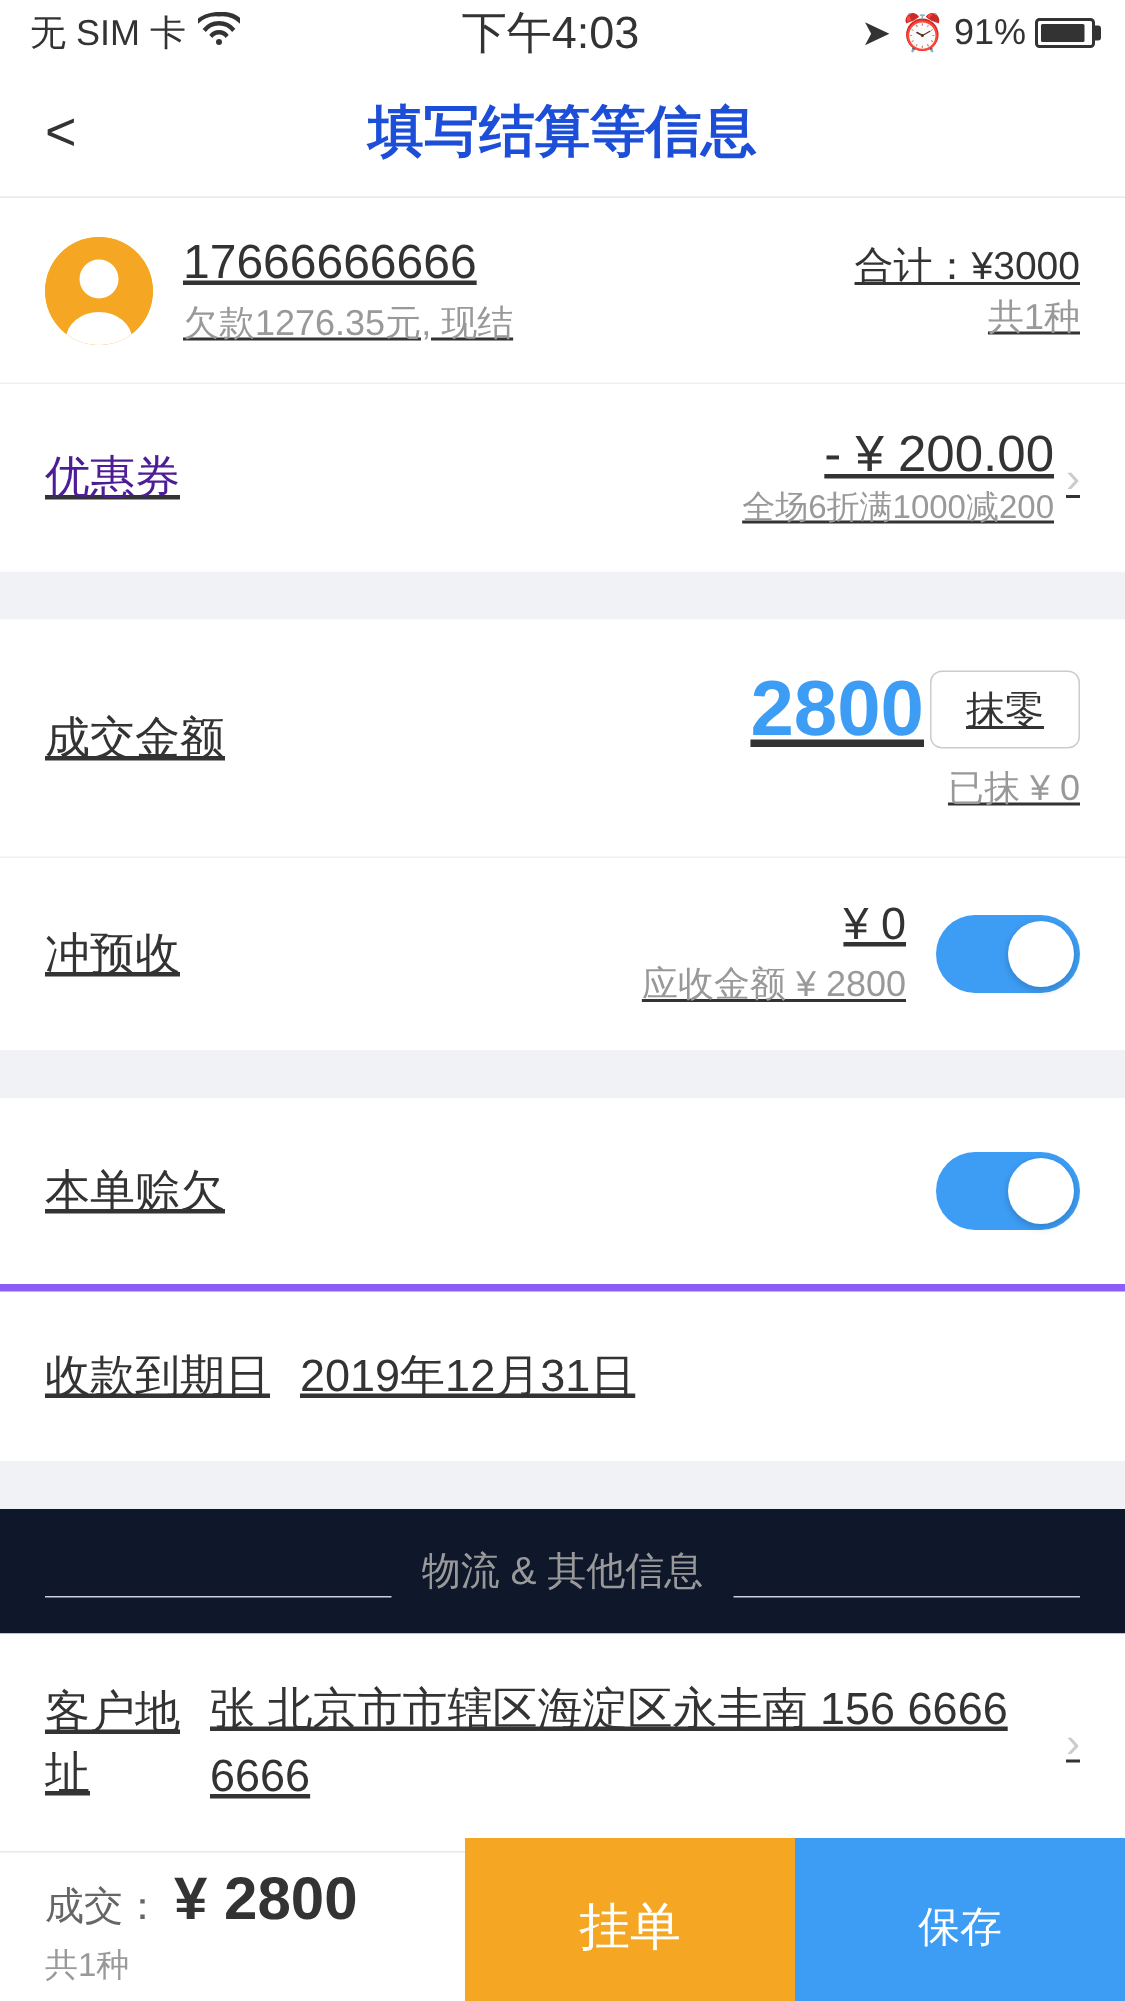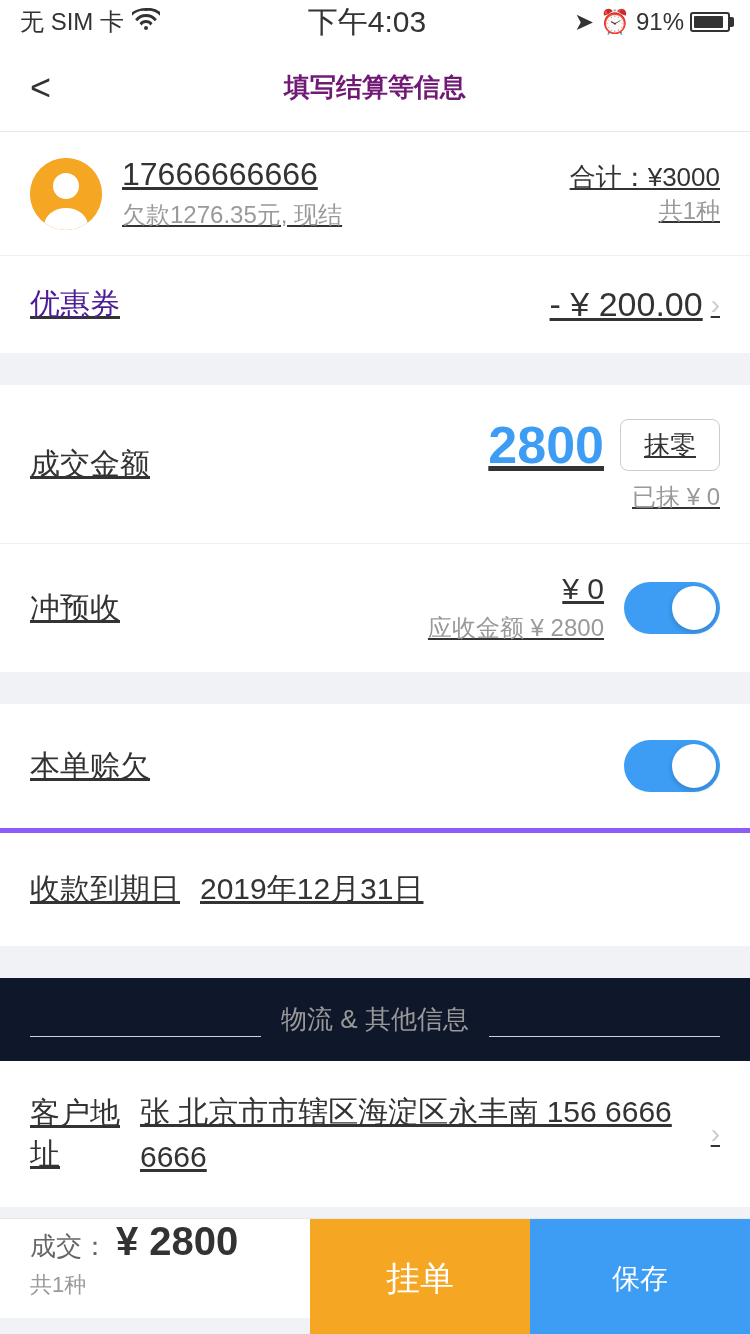--- a/index.html
+++ b/index.html
@@ -52,23 +52,23 @@
     .nav-back {
       font-size: 36px;
       color: #333;
       cursor: pointer;
       width: 60px;
     }
     .nav-title {
       position: absolute;
       left: 50%;
       transform: translateX(-50%);
-      font-size: 26px;
+      font-size: 37px;
       font-weight: 600;
-      color: #701a75;
+      color: #1d4ed8;
     }
 
     
     .card {
       background: #fff;
       margin-bottom: 16px;
       text-decoration: underline;
     }
 
     
@@ -195,25 +195,26 @@
     }
     .address-label { font-size: 30px; color: #333; width: 90px; flex-shrink: 0; }
     .address-value { font-size: 30px; color: #333; flex: 1; padding: 0 20px; line-height: 1.5; }
 
     
     .bottom-spacer { height: 140px; background: #f0f2f5; }
 
     
     .footer {
       position: fixed;
-      bottom: 16px;
+      bottom: 0;
       width: 750px;
       height: 100px;
       background: #fff;
       display: flex;
+      align-items: center;
       border-top: 1px solid #e8e8e8;
     }
     .footer-info {
       flex: 1;
       padding: 0 30px;
       display: flex;
       flex-direction: column;
       gap: 6px;
     }
     .footer-total { font-size: 26px; color: #666; }
@@ -279,34 +280,35 @@
       <div class="total-label">合计：¥3000</div>
       <div class="total-count">共1种</div>
     </div>
   </div>
 
   <div class="coupon-row">
     <span class="coupon-label">优惠券</span>
     <div class="coupon-right-group">
       <div style="text-align:right;">
         <div class="coupon-amount">- ¥ 200.00</div>
+        <div class="coupon-desc">全场6折满1000减200</div>
       </div>
       <span class="chevron-icon">›</span>
     </div>
   </div>
 </div>
 
 <div class="section-divider"></div>
 
 <div class="card">
 
   <div class="form-row">
     <span class="form-label">成交金额</span>
     <div style="display:flex; flex-direction:column; align-items:flex-end; gap:6px;">
-      <div style="display:flex; align-items:center; gap:16px;">
+      <div style="display:flex; align-items:center; gap:4px;">
         <span class="amount-blue">2800</span>
         <button class="round-btn">抹零</button>
       </div>
       <span class="amount-sub">已抹  ¥ 0</span>
     </div>
   </div>
 
   <div class="chongyu-row">
     <span class="form-label">冲预收</span>
     <div style="display:flex; align-items:center; gap:20px;">

